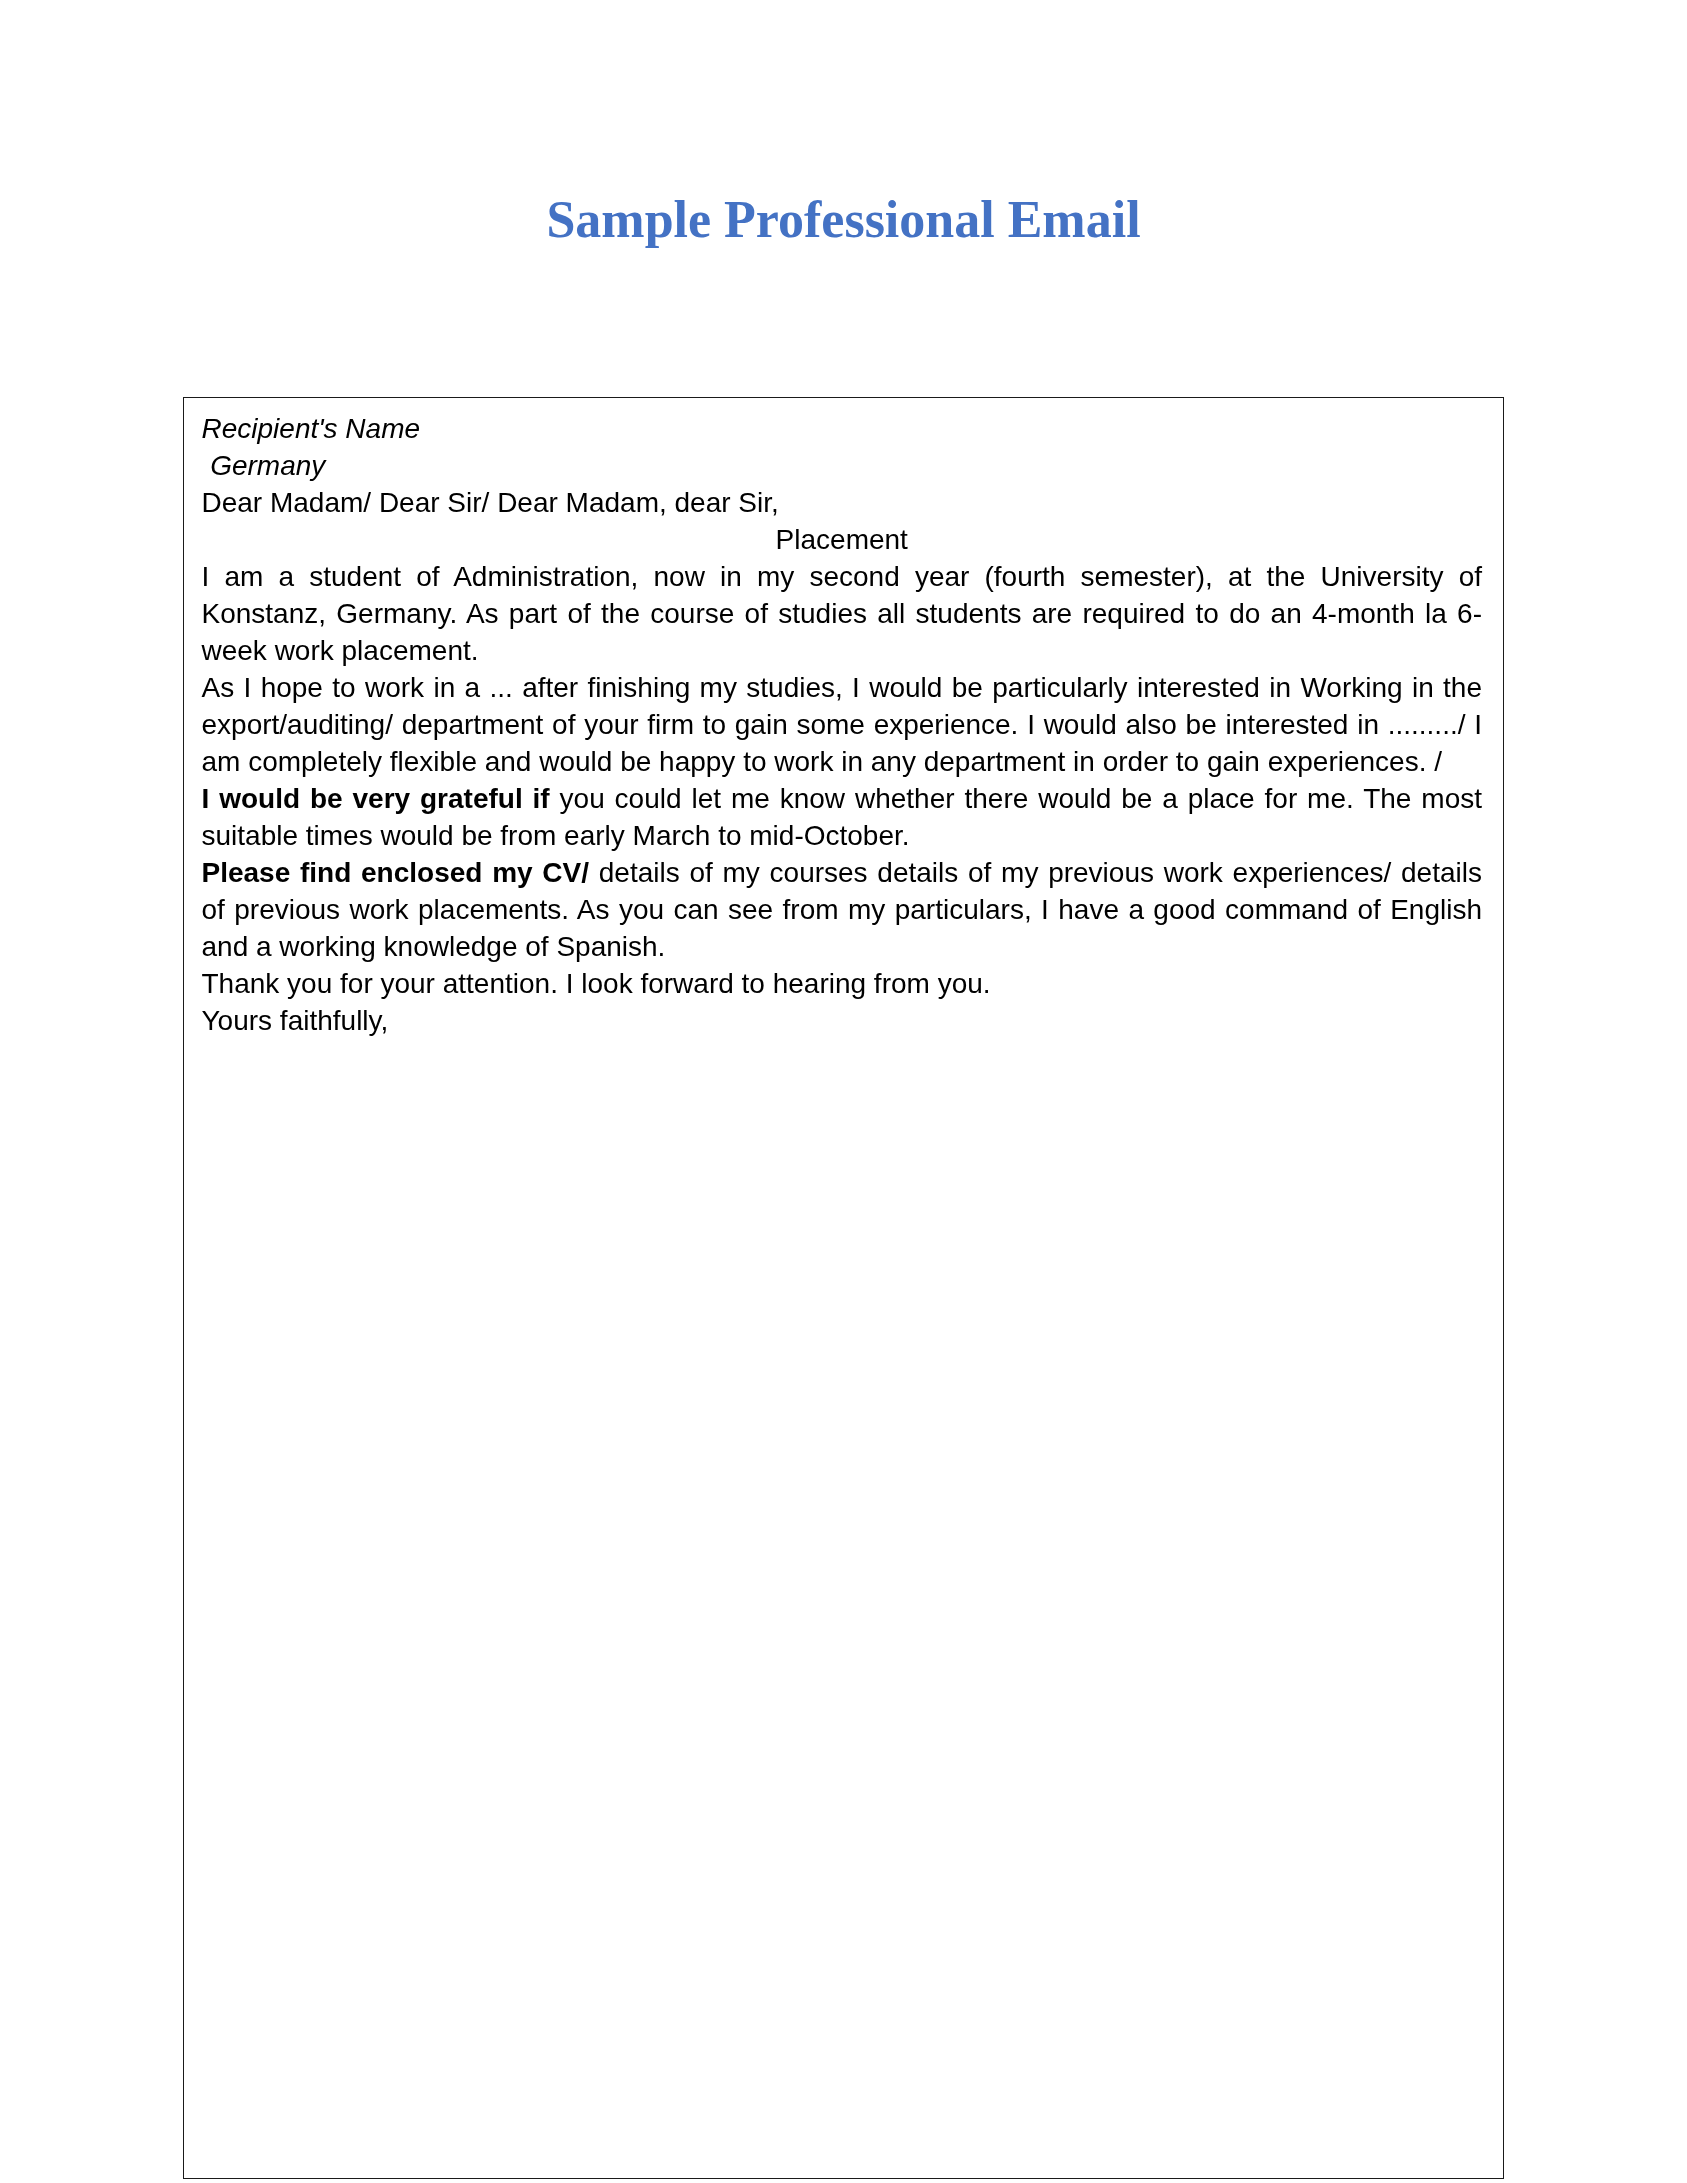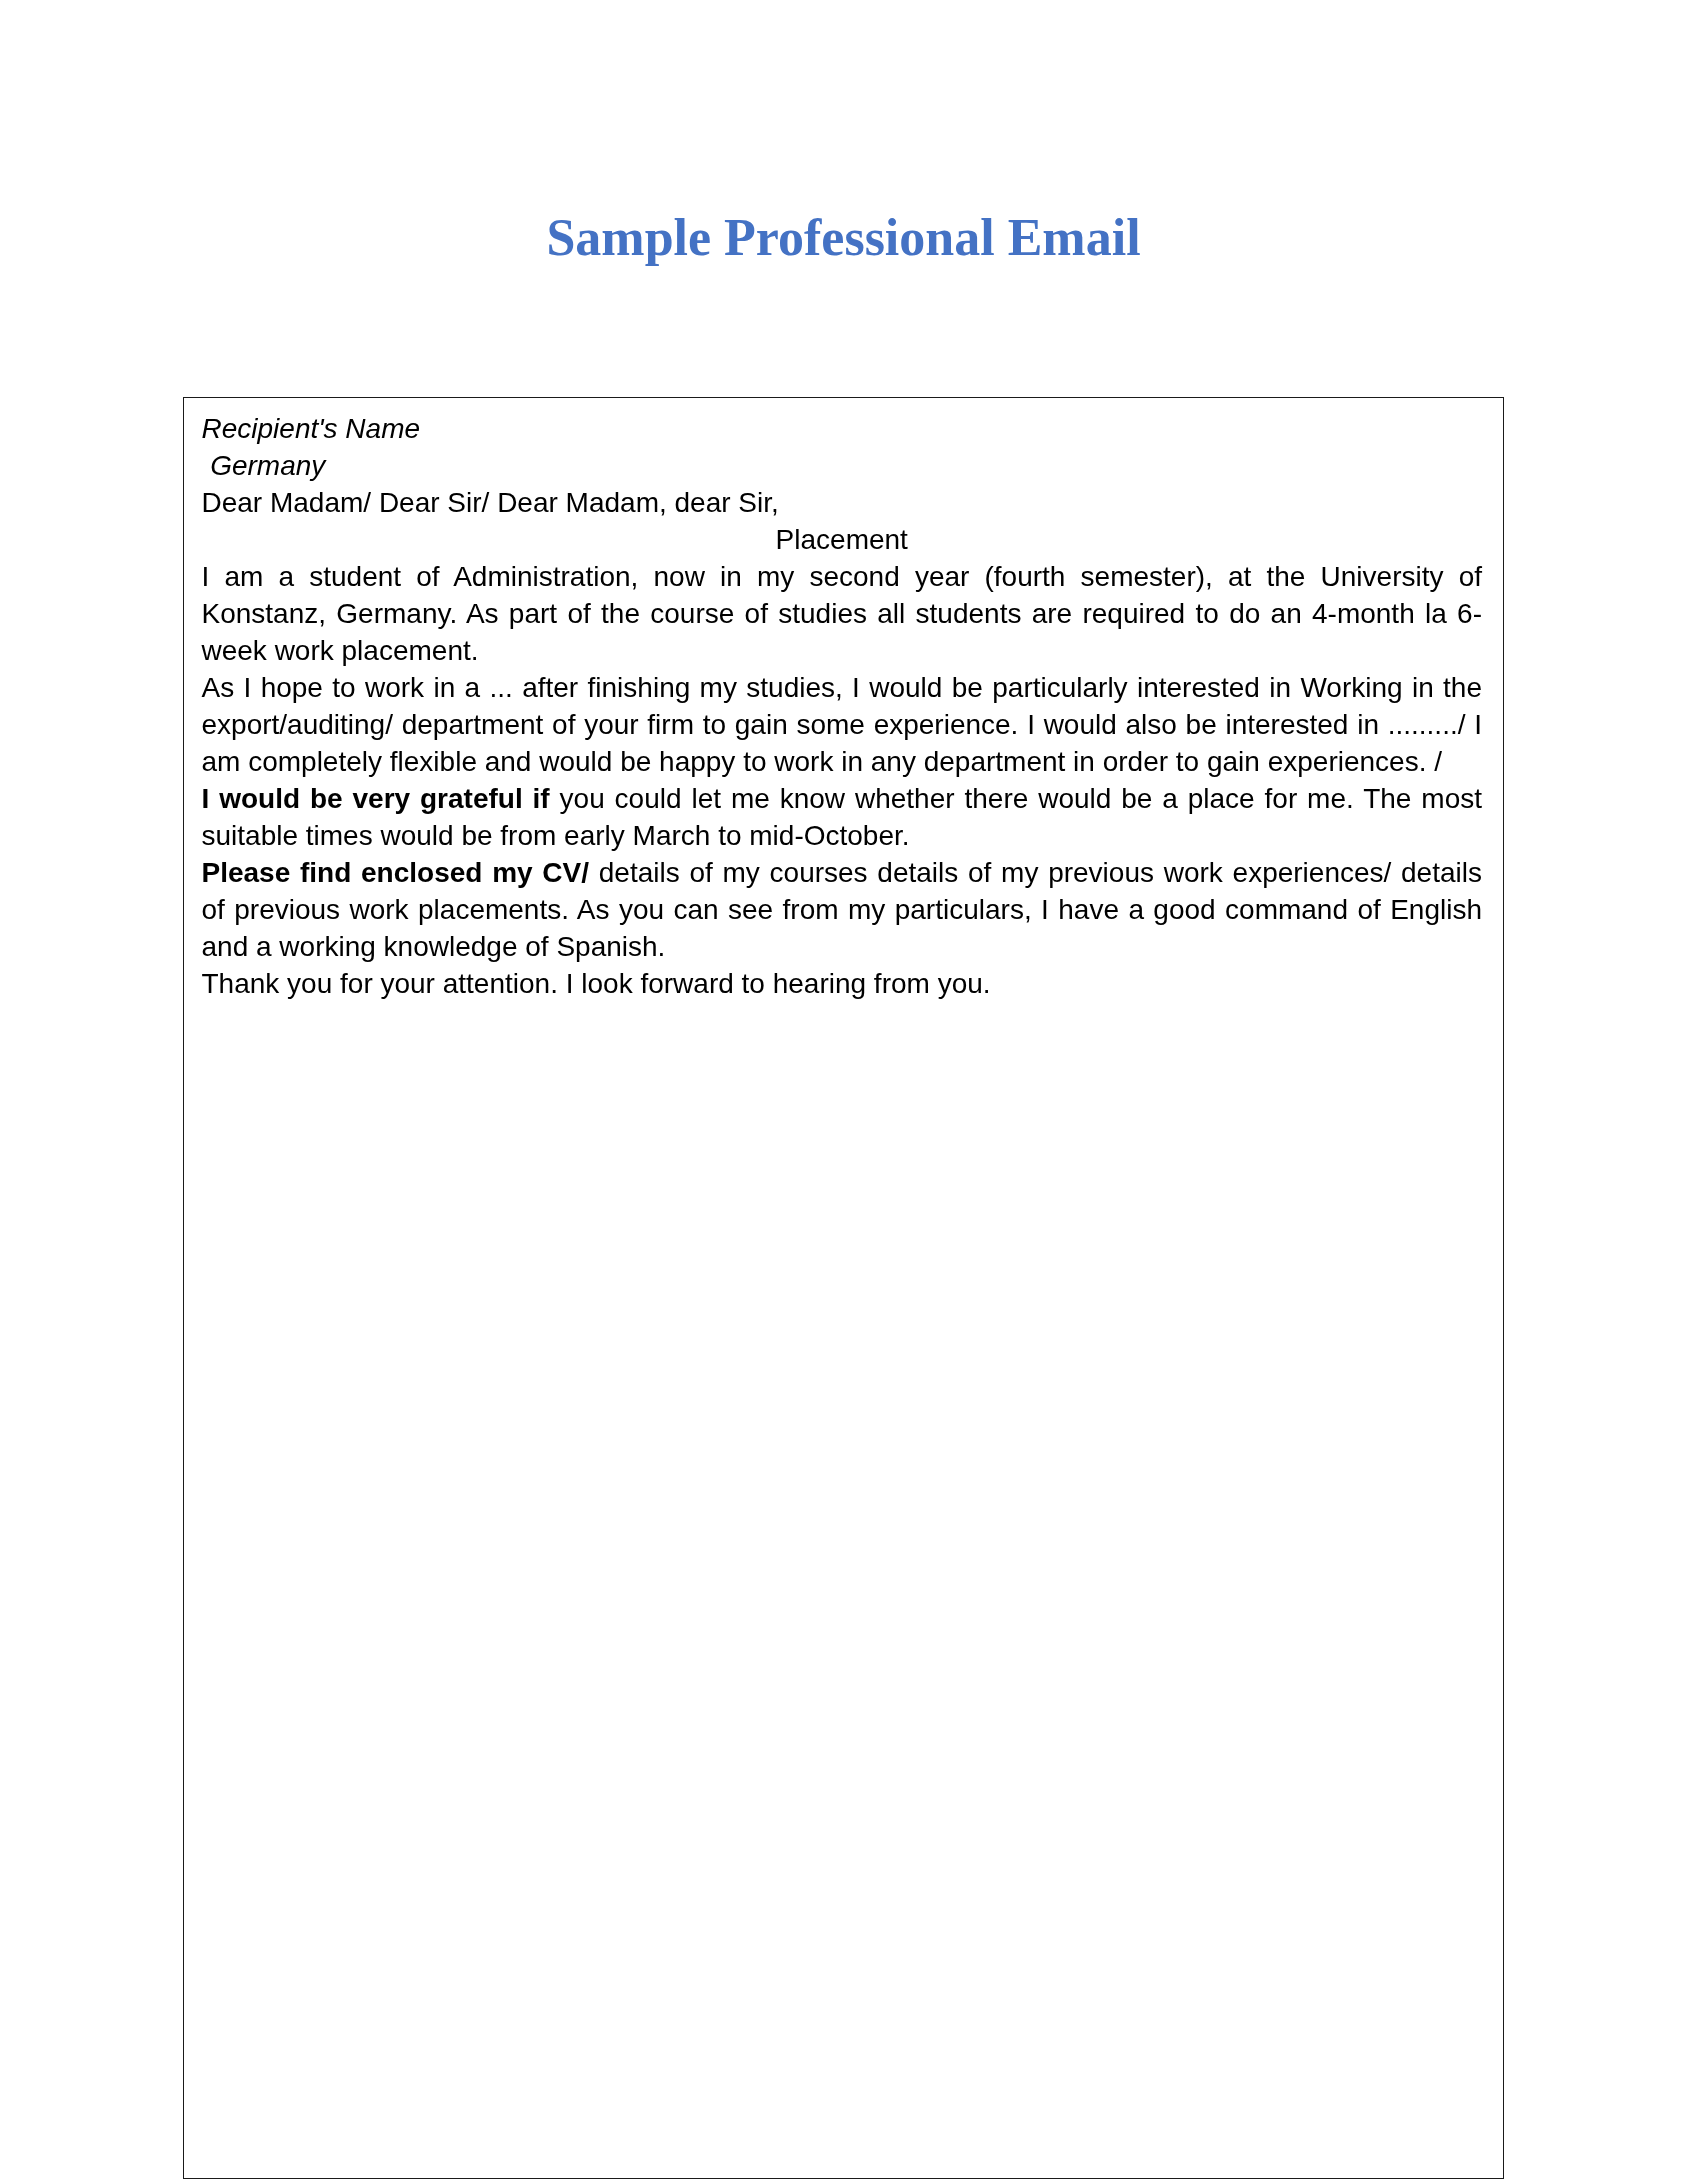--- a/index.html
+++ b/index.html
@@ -13,21 +13,21 @@
   }
   .page {
     position: relative;
     width: 1687px;
     height: 2184px;
     background: #ffffff;
     overflow: hidden;
   }
   .doc-title {
     position: absolute;
-    top: 209px;
+    top: 191px;
     left: 0;
     width: 100%;
     text-align: center;
     font-family: "Liberation Serif", serif;
     font-weight: bold;
     font-size: 52px;
     line-height: 1.1;
     color: #4472C4;
   }
   .letter-box {
@@ -86,16 +86,17 @@
     <p class="para p1">I am a student of Administration, now in my second year (fourth semester), at the University of Konstanz, Germany. As part of the course of studies all students are required to do an 4-month la 6-week work placement.</p>
 
     <p class="para p2">As I hope to work in a ... after finishing my studies, I would be particularly interested in Working in the export/auditing/ department of your firm to gain some experience. I would also be interested in ........./ I am completely flexible and would be happy to work in any department in order to gain experiences. /</p>
 
     <p class="para p3"><b>I would be very grateful if</b><span> you could let me know whether there would be a place for me. The most suitable times would be from early March to mid-October.</span></p>
 
     <p class="para p4"><b>Please find enclosed my CV/</b><span> details of my courses details of my previous work experiences/ details of previous work placements. As you can see from my particulars, I have a good command of English and a working knowledge of Spanish.</span></p>
 
     <p class="thanks">Thank you for your attention. I look forward to hearing from you.</p>
 
+    <p class="signoff">Yours faithfully,</p>
 
   </div>
 </div>
 
 
 </body></html>

